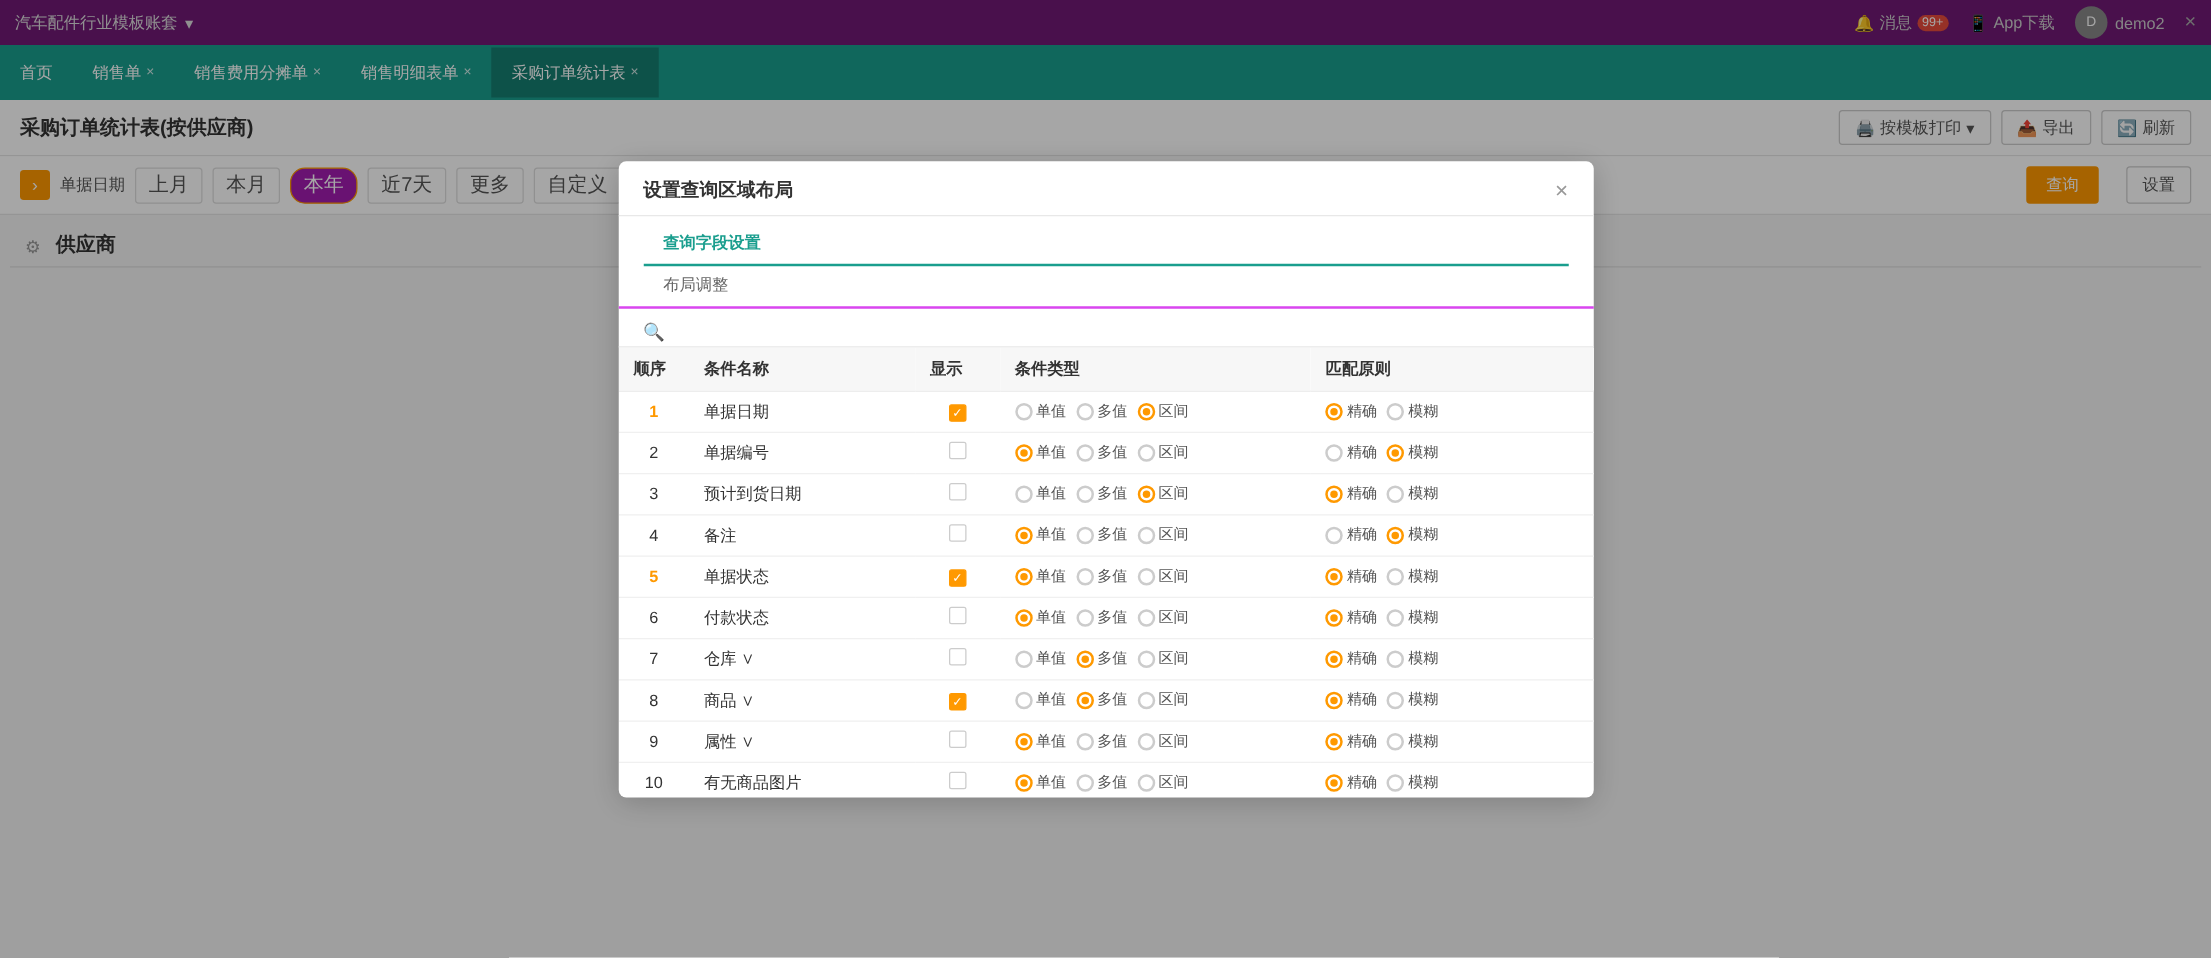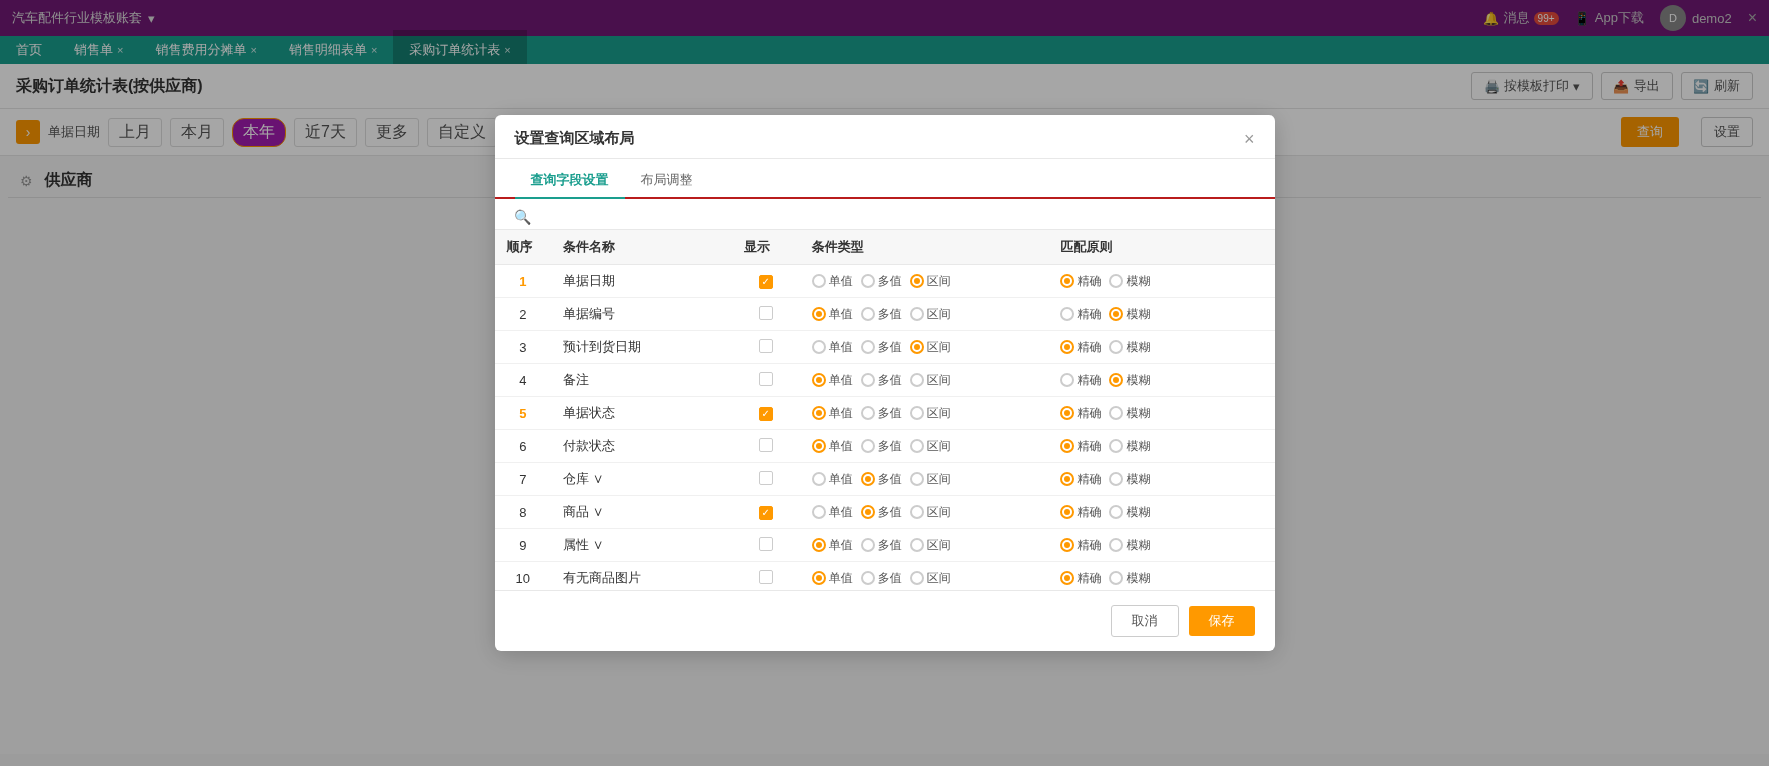--- a/index.html
+++ b/index.html
@@ -16,21 +16,21 @@
       color: #ccc;
     }
     .topbar-left { font-size: 13px; color: #ddd; display: flex; align-items: center; gap: 6px; }
     .topbar-right { display: flex; align-items: center; gap: 16px; font-size: 13px; color: #ccc; }
     .topbar-right .notification { display: flex; align-items: center; gap: 4px; }
     .badge { background: #e74c3c; color: #fff; border-radius: 8px; font-size: 10px; padding: 1px 4px; }
     .avatar { width: 26px; height: 26px; border-radius: 50%; background: #888; display: inline-flex; align-items: center; justify-content: center; color: #fff; font-size: 11px; }
 
     
     .navtabs {
-      height: 28px;
+      height: 44px;
       background: #1a9e8e;
       display: flex;
       align-items: center;
       padding: 0 0;
     }
     .navtab {
       height: 40px;
       line-height: 40px;
       padding: 0 16px;
       color: #fff;
@@ -113,23 +113,24 @@
       padding: 14px 20px 10px 20px;
       border-bottom: 1px solid #e8e8e8;
       gap: 36px;
     }
     .modal-title { font-size: 15px; font-weight: bold; color: #333; }
     .modal-close { font-size: 18px; color: #999; cursor: pointer; background: none; border: none; line-height: 1; }
 
     
     .modal-tabs {
       display: flex;
-      border-bottom: 2px solid #b91c1c;
+      border-bottom: 2px solid #d946ef;
       padding: 0 20px;
       margin-top: 4px;
+      flex-direction: column;
     }
     .modal-tab {
       padding: 8px 16px;
       font-size: 13px;
       cursor: pointer;
       color: #666;
       border-bottom: 2px solid transparent;
       margin-bottom: -2px;
     }
     .modal-tab.active { color: #1a9e8e; border-bottom: 2px solid #1a9e8e; font-weight: bold; }
@@ -684,18 +685,14 @@
                     <span class="radio-circle"></span>
                     <span class="radio-label">模糊</span>
                   </label>
                 </div>
               </td>
             </tr>
           </tbody>
       </table>
     </div>
 
-    <div class="modal-footer">
-      <button class="btn-cancel">取消</button>
-      <button class="btn-save">保存</button>
-    </div>
   </div>
 </div>
 
 </body></html>

